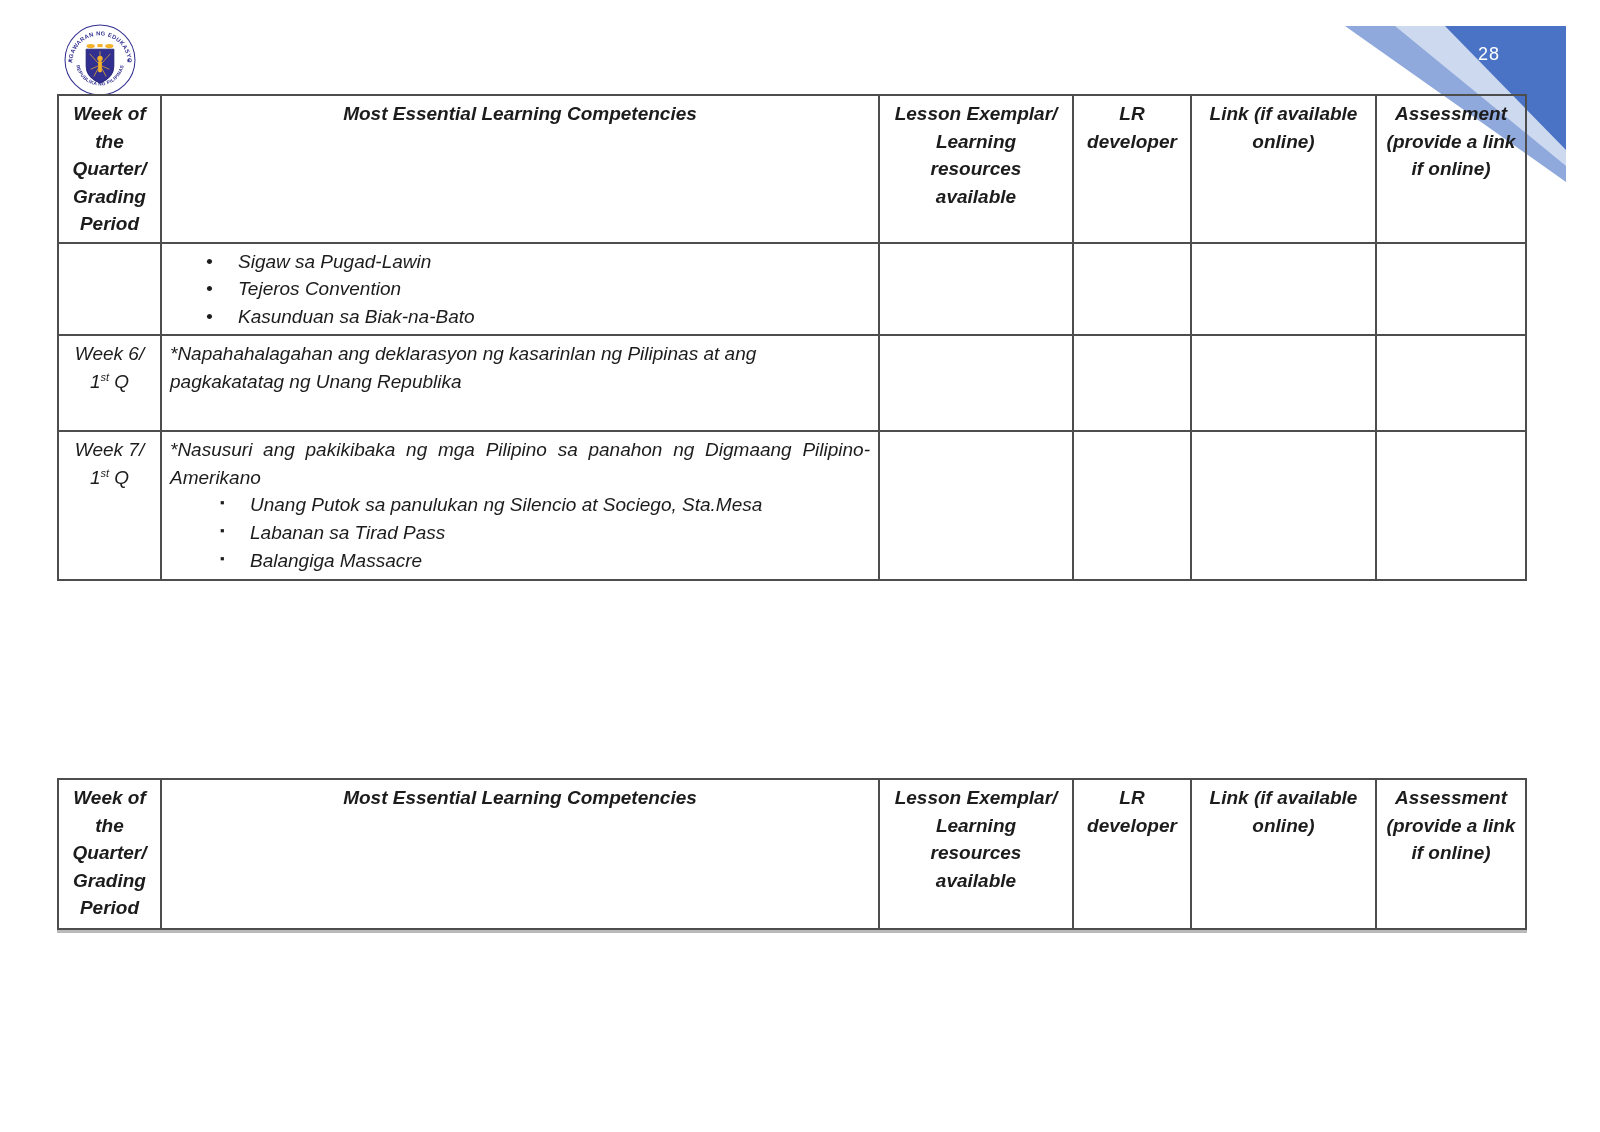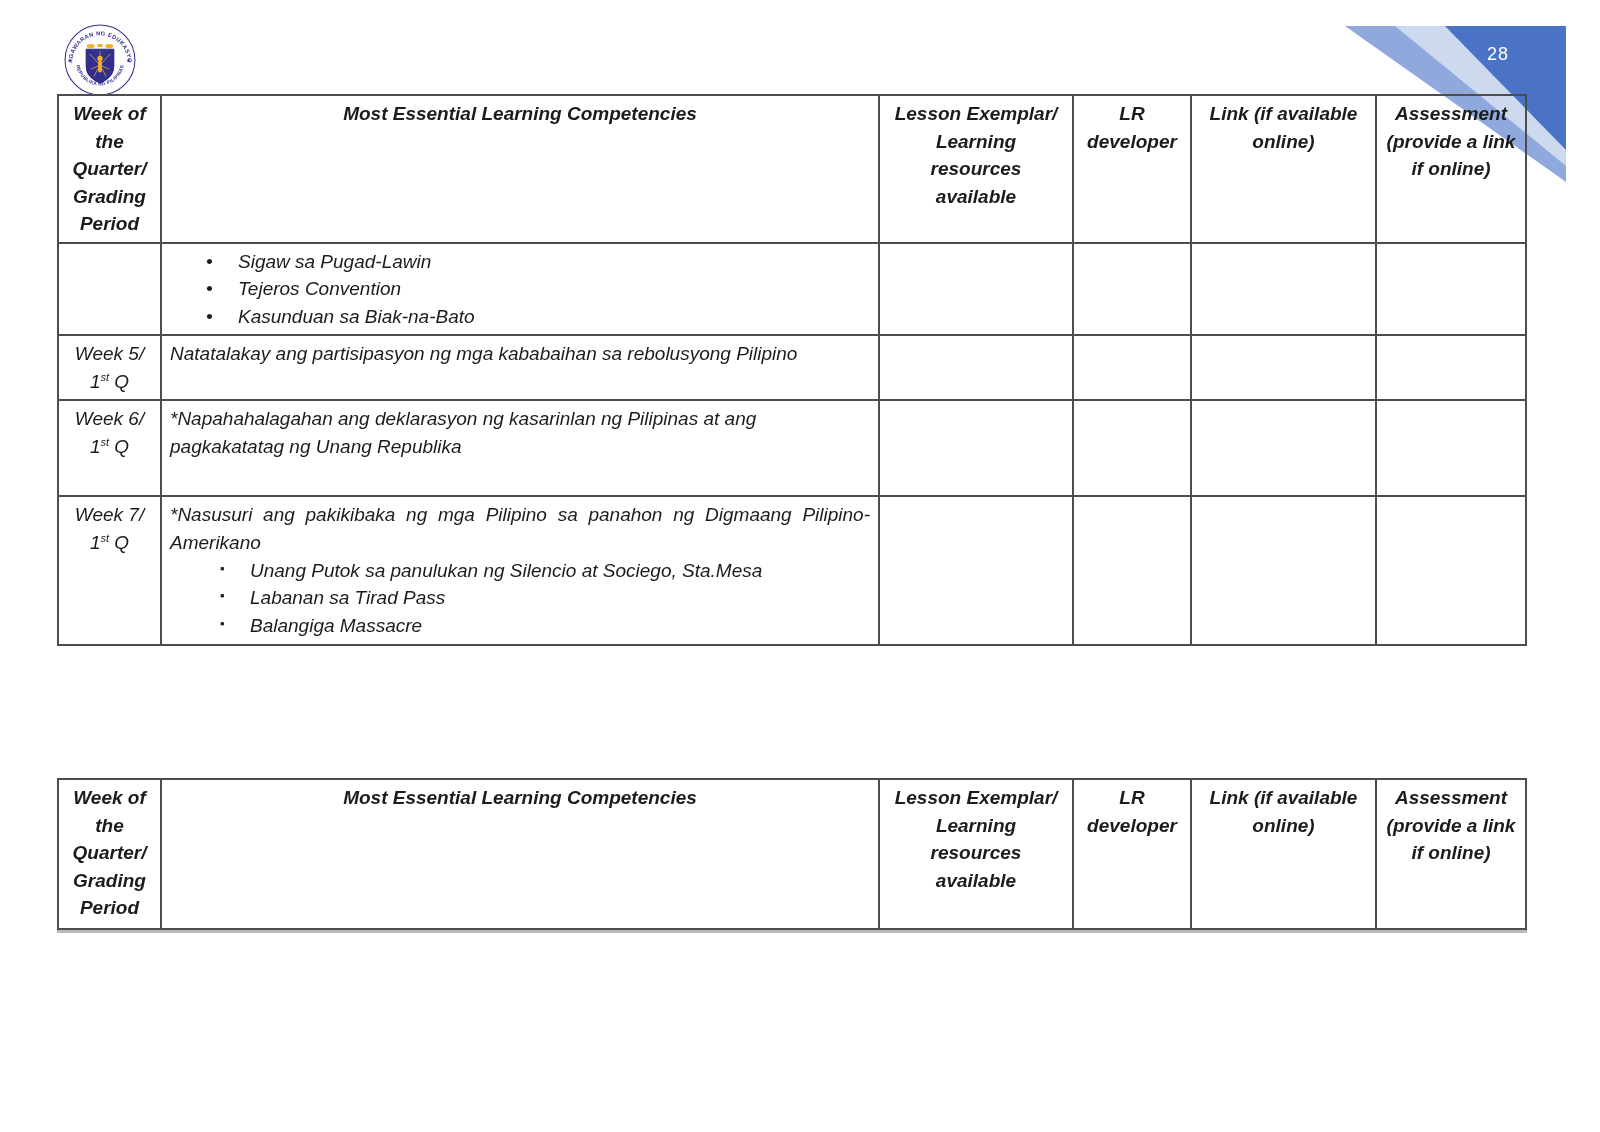--- a/index.html
+++ b/index.html
@@ -4,21 +4,21 @@
 <style>
   * { margin:0; padding:0; box-sizing:border-box; }
   html,body { background:#ffffff; }
   .page {
     position:relative; width:1600px; height:1132px; background:#ffffff;
     font-family:"Liberation Sans", sans-serif; color:#1c1c1c; overflow:hidden;
   }
   
   .deco-svg { position:absolute; top:0; left:0; pointer-events:none; }
   .page-num {
-    position:absolute; left:1478px; top:44px; width:40px; text-align:center;
+    position:absolute; left:1478px; top:44px; width:40px; 
     color:#ffffff; font-size:18px; letter-spacing:1px;
   }
   
   .logo { position:absolute; left:64px; top:24px; }
   
   table.melc {
     position:absolute; left:57px; width:1468px;
     border-collapse:collapse; table-layout:fixed;
     font-size:19px; line-height:1.45;font-style:italic;
   }
@@ -115,33 +115,20 @@
         <div class="bul">
               <span class="g">•</span>
               <span>Kasunduan sa Biak-na-Bato</span>
             </div>
       </td>
       <td></td>
       <td></td>
       <td></td>
       <td></td>
     </tr>
-    <tr style="height:55px">
-      <td class="week-cell">
-        <div>Week 5/</div>
-        <div><span>1</span><sup>st</sup><span> Q</span></div>
-      </td>
-      <td class="melc-cell">
-        <div>Natatalakay ang partisipasyon ng mga kababaihan sa rebolusyong Pilipino</div>
-      </td>
-      <td></td>
-      <td></td>
-      <td></td>
-      <td></td>
-    </tr>
     <tr style="height:96px">
       <td class="week-cell">
         <div>Week 6/</div>
         <div><span>1</span><sup>st</sup><span> Q</span></div>
       </td>
       <td class="melc-cell">
         <div>*Napahahalagahan ang deklarasyon ng kasarinlan ng Pilipinas at ang pagkakatatag ng Unang Republika</div>
       </td>
       <td></td>
       <td></td>

